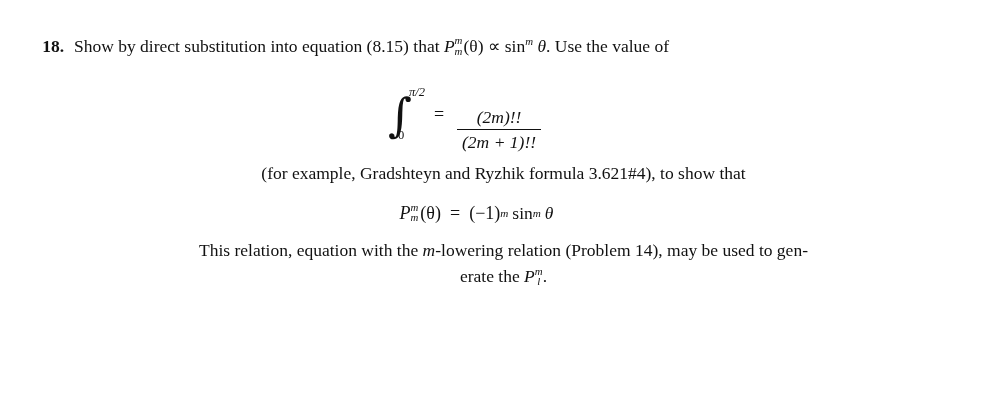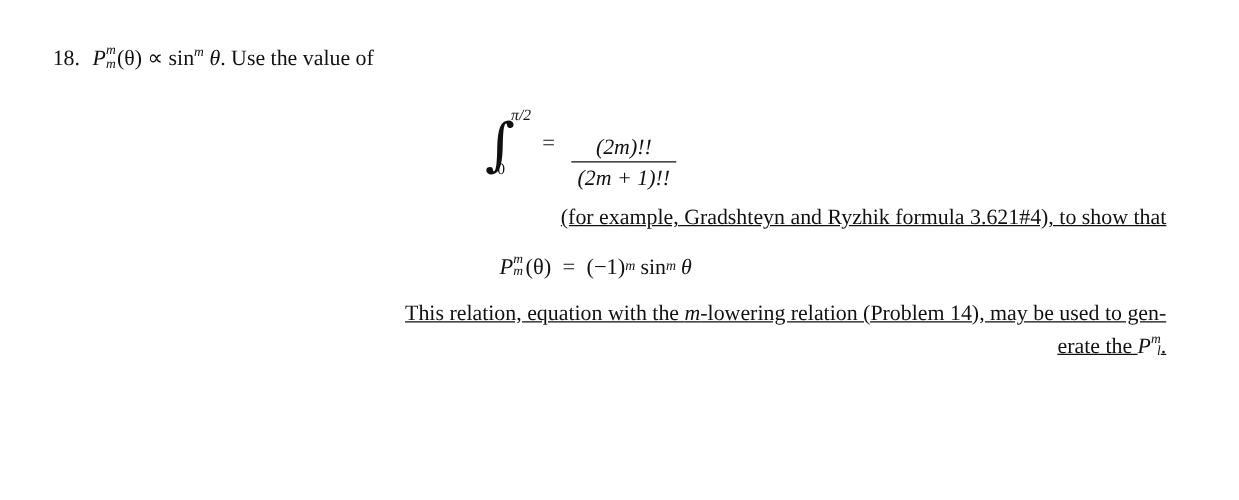--- a/index.html
+++ b/index.html
@@ -19,39 +19,38 @@
     width: 991px;
     height: 400px;
     box-sizing: border-box;
     padding: 34px 58px 0 40px;
   }
   .problem {
     display: flex;
     align-items: flex-start;
   }
   .prob-num {
-    font-weight: normal;
+    font-weight: bold;
     font-size: 17.5px;
     line-height: 1.45;
     width: 34px;
     flex: none;
     text-align: right;
     padding-right: 10px;
     box-sizing: border-box;
   }
   .prob-body {
     font-size: 17.5px;
     line-height: 1.45;
     flex: 1 1 auto;
   }
   .para {
     font-size: 17.5px;
     line-height: 1.45;
-    text-align: right;
-    text-decoration: underline;
+    text-align: center;
   }
   .indent {
     padding-left: 34px;
   }
   .it { font-style: italic; }
   sup.s, sub.s {
     font-size: 0.62em;
     line-height: 0;
   }
   sup.s { vertical-align: super; }
@@ -119,20 +118,21 @@
   .line2 { margin-top: 1px; }
 </style>
 </head>
 <body>
 
 <div class="page">
 
   <div class="problem">
     <div class="prob-num">18.</div>
     <div class="prob-body">
+      <span>Show by direct substitution into equation (8.15) that</span>
       <span class="pl-wrap">
         <span class="it">P</span>
           <span style="display:inline-flex;flex-direction:column;line-height:0.95;font-size:0.62em;font-style:italic;position:relative;top:-1px;">
             <span>m</span>
             <span>m</span>
           </span>
           <span style="margin-left:1px;">(θ)</span>
       </span>
       <span>∝</span>
       <span>sin</span><sup class="s it">m</sup>

